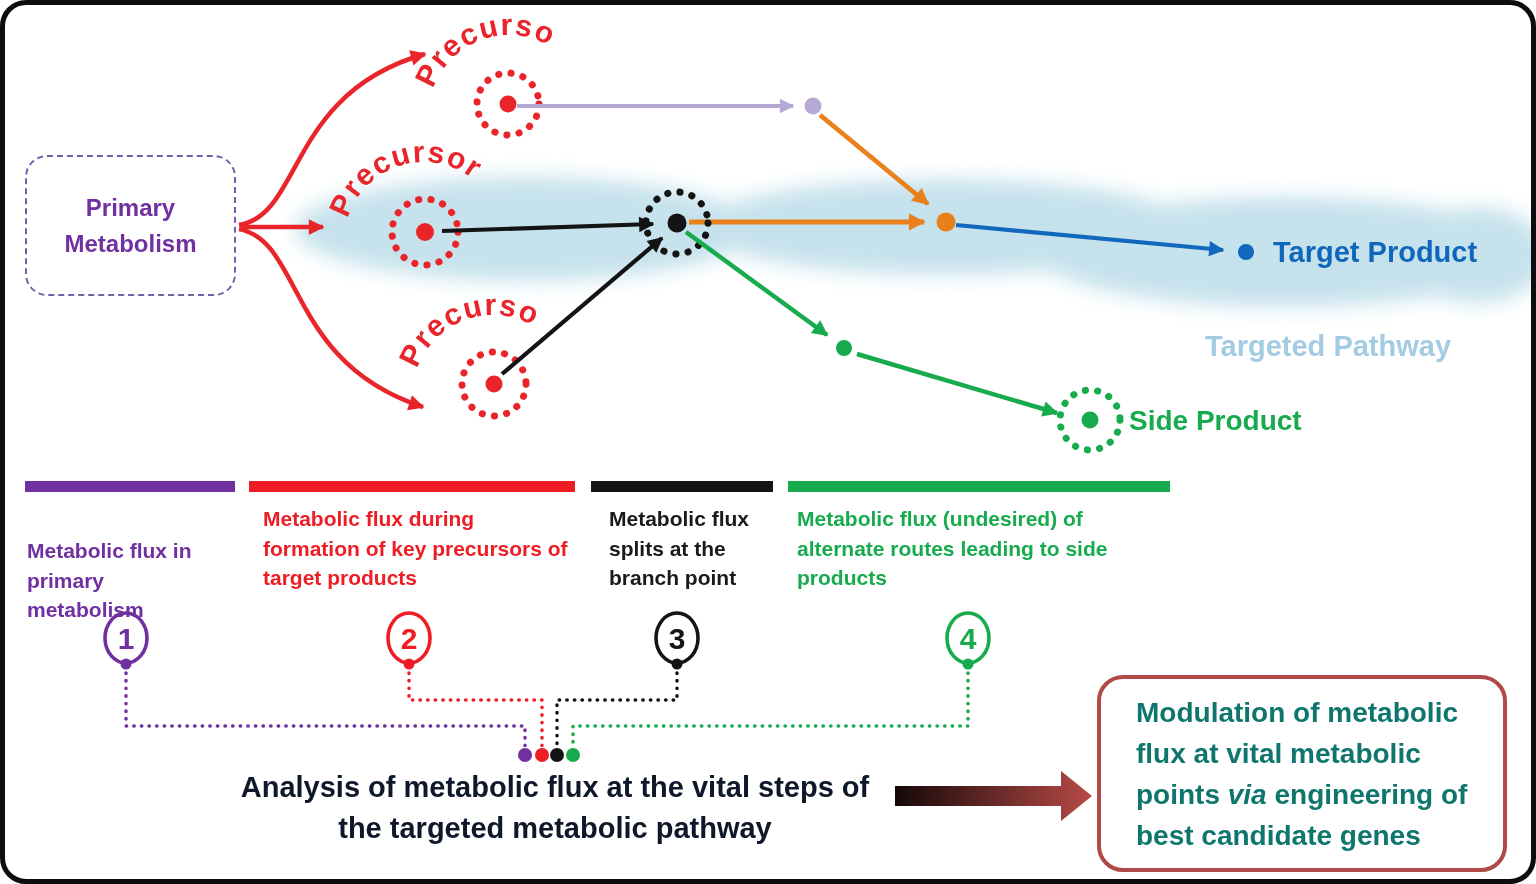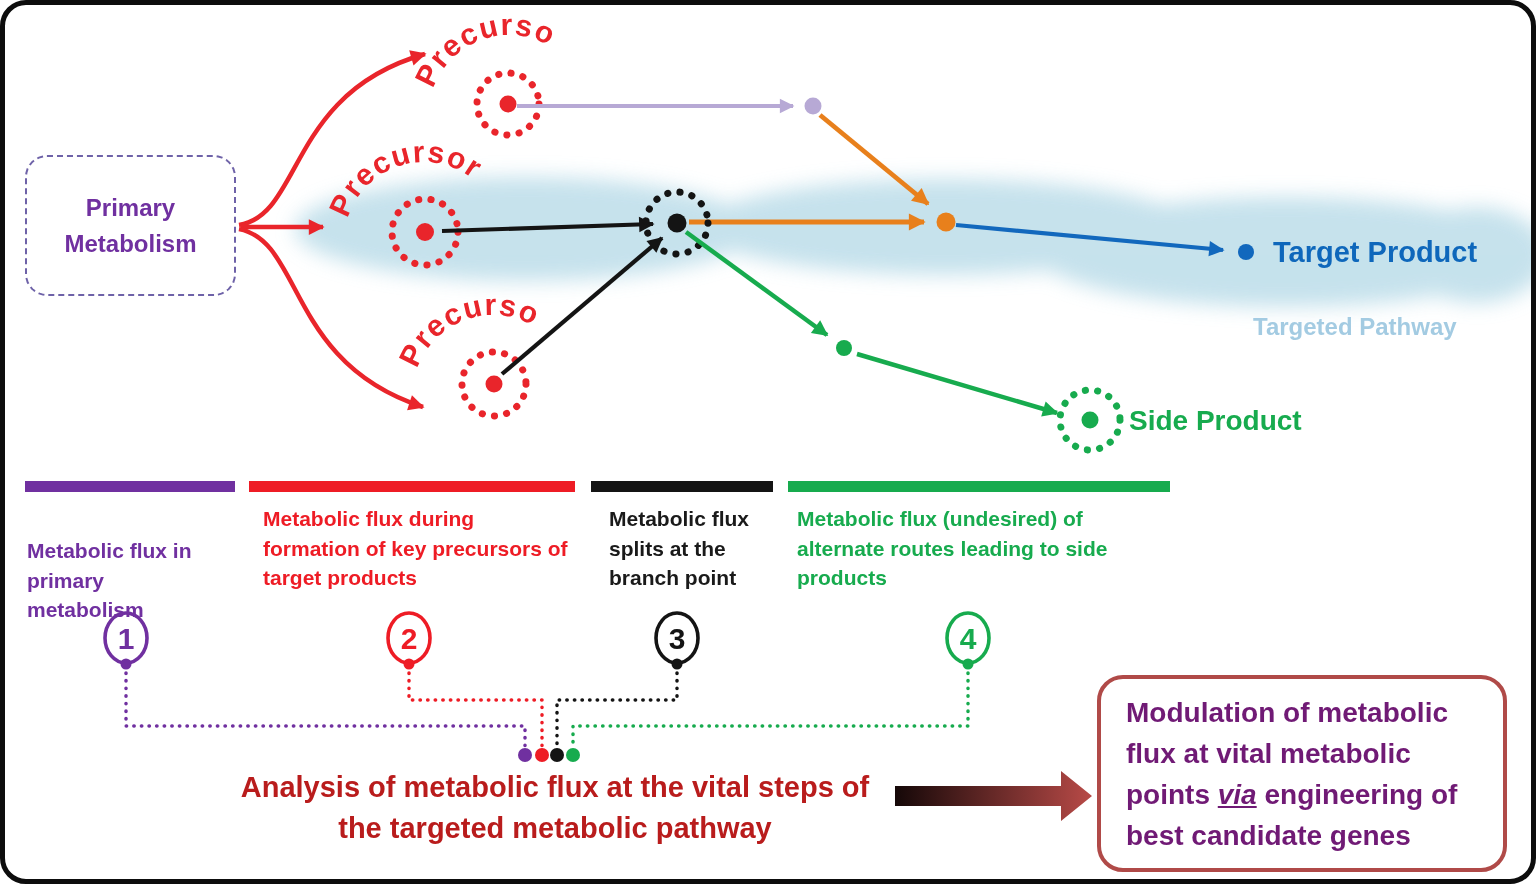--- a/index.html
+++ b/index.html
@@ -11,45 +11,45 @@
   .abs{position:absolute;}
   svg.layer{position:absolute;left:0;top:0;width:1536px;height:884px;}
 
   .pm-box{
     left:20px;top:150px;width:211px;height:141px;box-sizing:border-box;
     border:2.5px dashed #6e62a8;border-radius:22px;
     display:flex;align-items:center;justify-content:center;text-align:center;
     color:#7030a0;font-weight:bold;font-size:24px;line-height:36px;
   }
   .lbl-target{left:1268px;top:231px;color:#0e67bb;font-weight:bold;font-size:29px;}
-  .lbl-pathway{left:1200px;top:308px;color:#a3cbe2;font-weight:bold;font-size:24px;margin-left:48px;}
+  .lbl-pathway{left:1200px;top:325px;color:#a3cbe2;font-weight:bold;font-size:29px;}
   .lbl-side{left:1124px;top:400px;color:#17ab4e;font-weight:bold;font-size:28px;}
 
   .bar{top:476px;height:11px;}
   .bar.b1{left:20px;width:210px;background:#7030a0;}
   .bar.b2{left:244px;width:326px;background:#ee1c25;}
   .bar.b3{left:586px;width:182px;background:#141414;}
   .bar.b4{left:783px;width:382px;background:#17ab4e;}
 
   .legend-text{top:499px;font-weight:bold;font-size:21px;line-height:29.5px;}
   .legend-text.t1{left:22px;width:175px;color:#7030a0;margin-top:32px;}
   .legend-text.t2{left:258px;width:312px;color:#ee1c25;}
   .legend-text.t3{left:604px;width:160px;color:#1a1a1a;}
   .legend-text.t4{left:792px;width:320px;color:#17ab4e;}
 
   .analysis{
-    left:180px;top:762px;width:740px;text-align:center;color:#b91c1c;
+    left:180px;top:762px;width:740px;text-align:center;color:#0f172a;
     font-weight:bold;font-size:29px;line-height:41px;
   }
   .mod-box{
     left:1092px;top:670px;width:410px;height:197px;box-sizing:border-box;
     border:4px solid #b04a48;border-radius:26px;background:#fff;
-    padding:13px 10px 0 25px;color:#701a75;font-weight:bold;font-size:28px;line-height:41px;
-  }
-  .mod-box .it{font-style:italic;text-decoration:underline;}
+    padding:13px 10px 0 35px;color:#0f766e;font-weight:bold;font-size:28px;line-height:41px;
+  }
+  .mod-box .it{font-style:italic;}
 </style>
 </head>
 <body>
 
 <div class="canvas">
 
   <svg class="layer" viewBox="0 0 1536 884">
     <defs>
       <filter id="soft" x="-20%" y="-40%" width="140%" height="180%">
         <feGaussianBlur stdDeviation="10"></feGaussianBlur>

